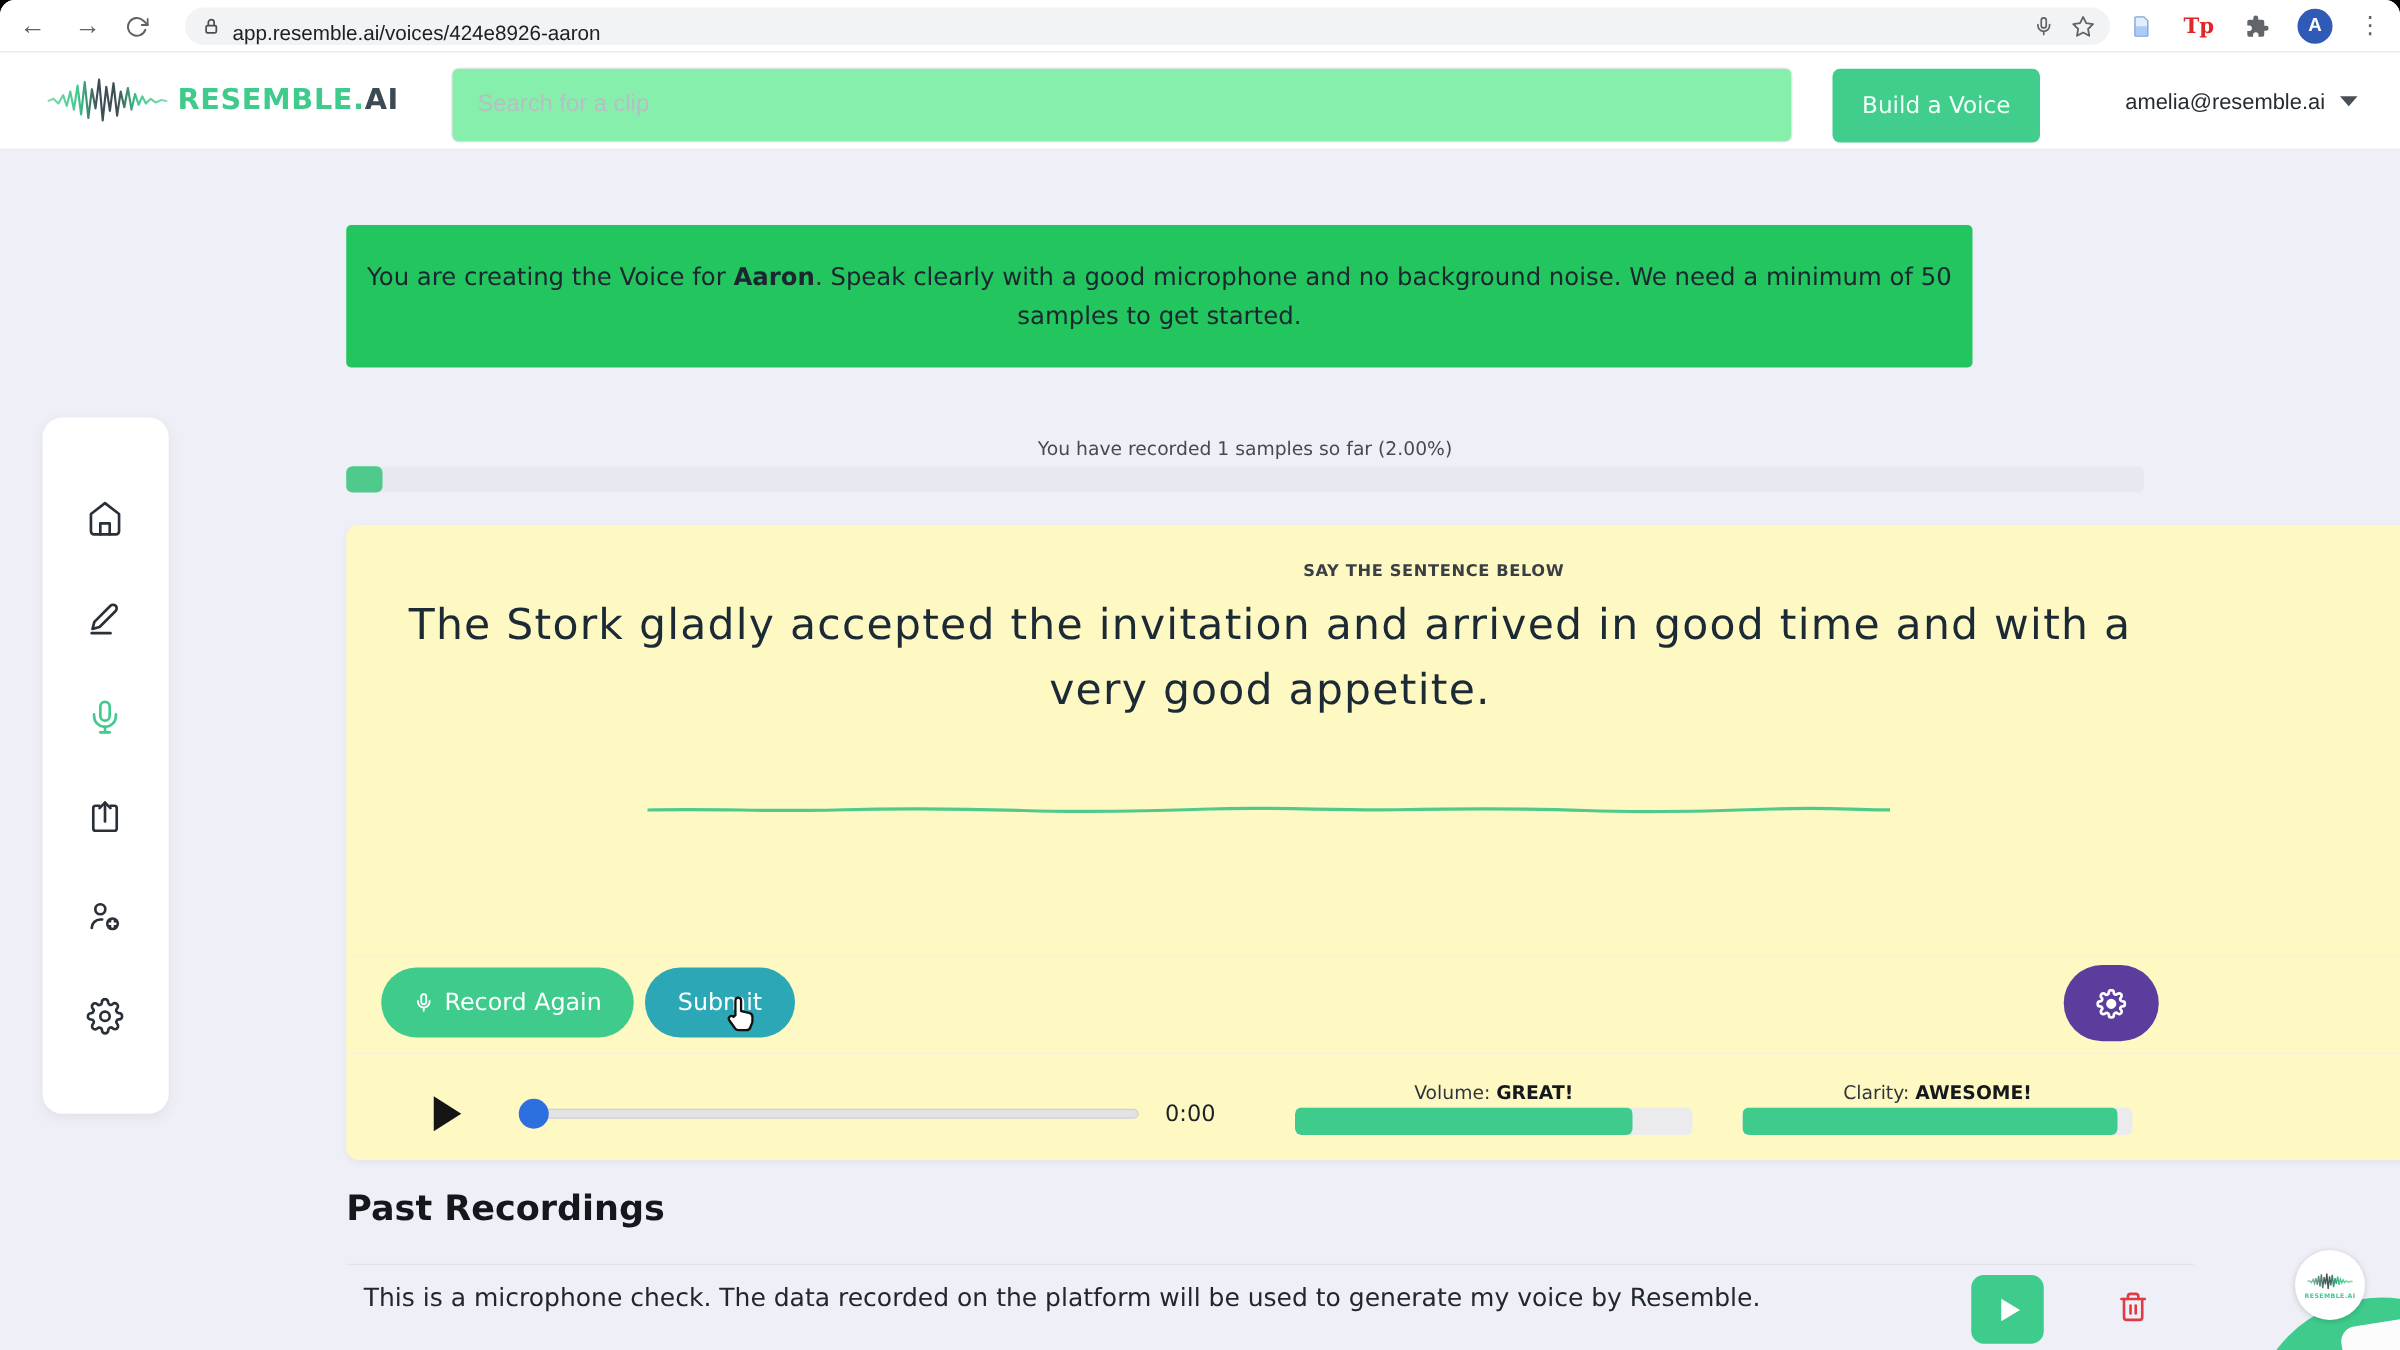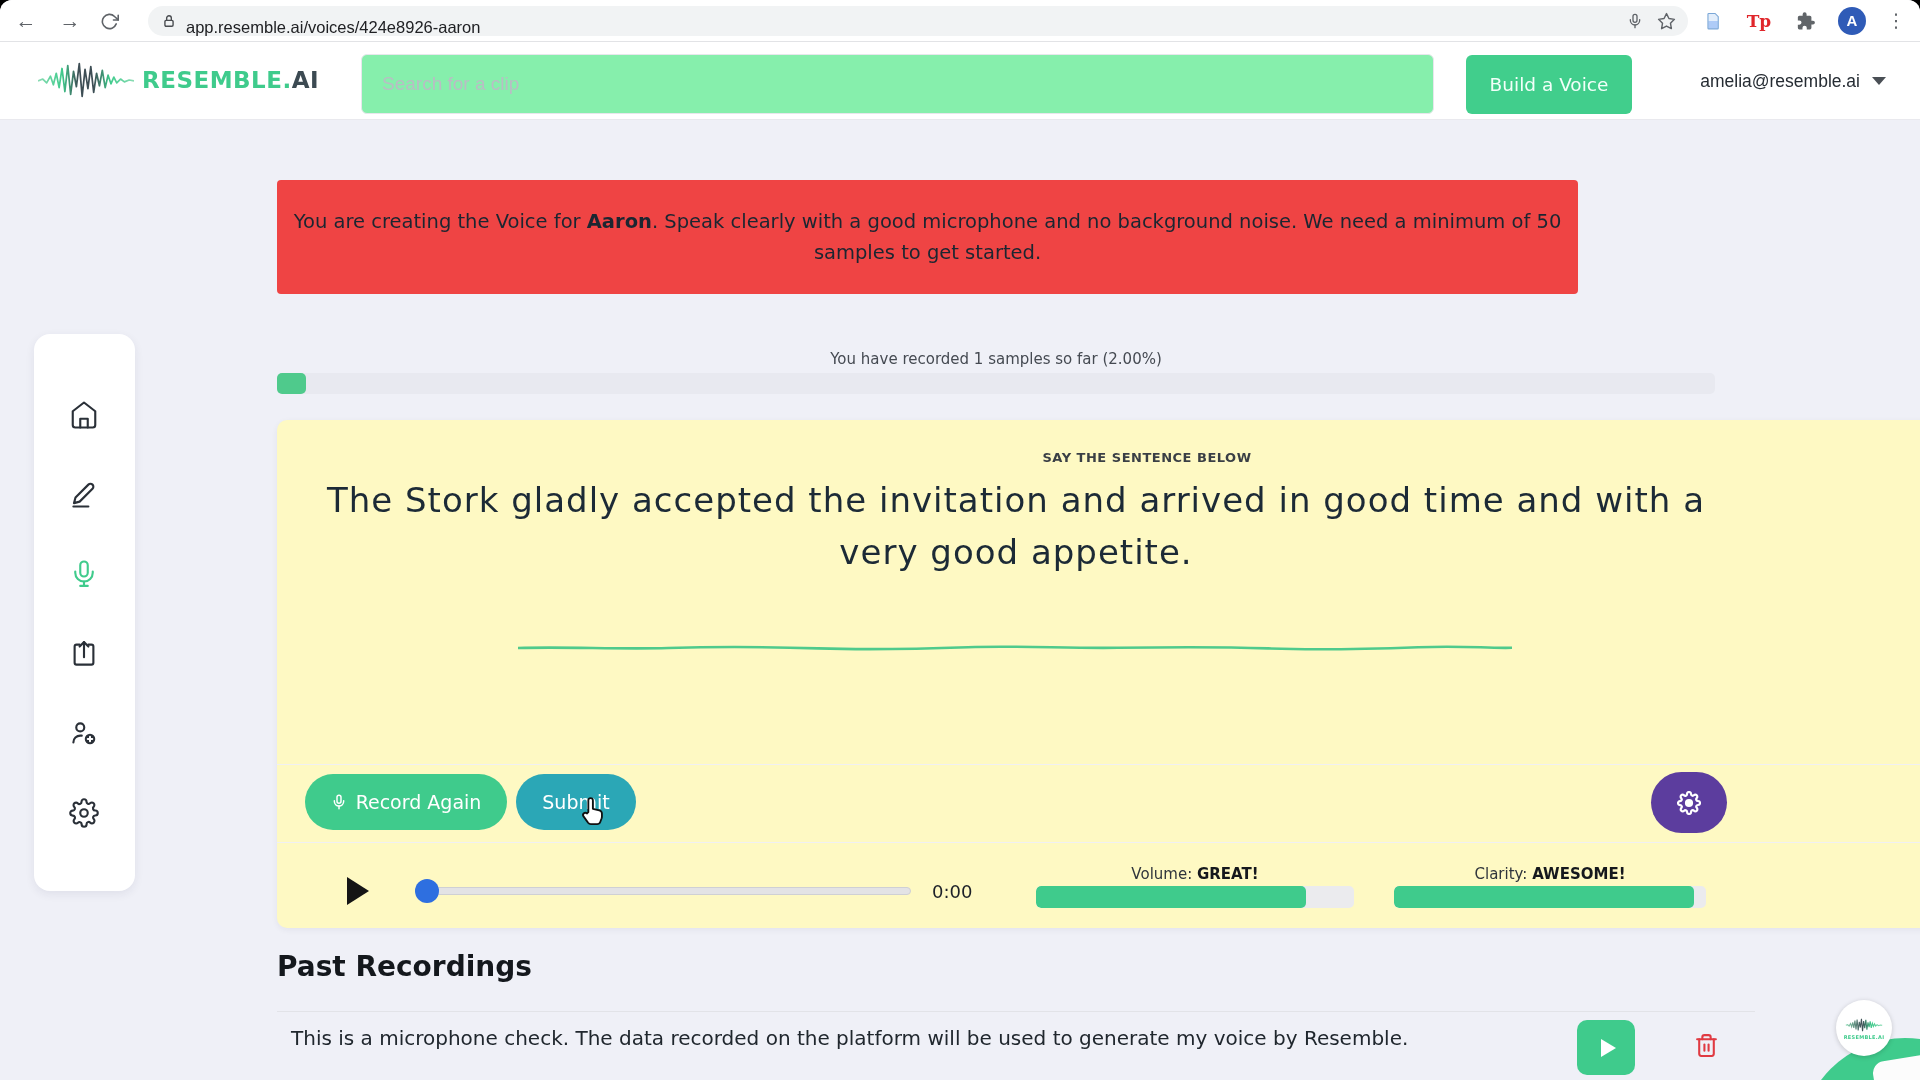--- a/index.html
+++ b/index.html
@@ -28,21 +28,21 @@
   .searchwrap { position:absolute; left:361px; top:12px; width:1073px; height:60px; border:1px solid #e7e7ec; border-radius:6px; background:#86efac; display:flex; }
   .searchwrap input { flex:1; border:none; outline:none; padding-left:20px; font-size:19px; color:#333; font-family:"Liberation Sans", sans-serif; background:transparent; }
   .searchwrap input::placeholder { color:#b9bdc4; }
   .proj-select { width:190px; background:#f0f0f3; border-left:1px solid #e6e6ea; border-radius:0 5px 5px 0; display:flex; align-items:center; justify-content:space-between; padding:0 20px 0 24px; cursor:pointer; }
   .proj-select span { font-size:18px; color:#333b43; }
   .build-btn { position:absolute; left:1466px; top:13px; width:166px; height:59px; background:#41CE8C; border:none; border-radius:6px; color:#f2fff9; font-size:18.5px; font-family:"DejaVu Sans", sans-serif; cursor:pointer; }
   .account { position:absolute; left:1640px; top:0; height:78px; display:flex; align-items:center; cursor:pointer;justify-content:center; }
   .account .email { width:220px; text-align:right; font-size:17.5px; color:#262c33; }
   .caret { width:0; height:0; border-left:7px solid transparent; border-right:7px solid transparent; border-top:8px solid #4a4f55; margin-left:12px; }
   
-  .banner { position:absolute; left:277px; top:180px; width:1301px; height:114px; background:#ef4444; border-radius:4px; display:flex; align-items:center; justify-content:flex-start; }
+  .banner { position:absolute; left:277px; top:180px; width:1301px; height:114px; background:#22c55e; border-radius:4px; display:flex; align-items:center; justify-content:flex-start; }
   .banner p { max-width:1420px; text-align:center; font-family:"DejaVu Sans", sans-serif; font-size:19.5px; line-height:31px; color:#1B2631; }
   
   .prog-label { position:absolute; left:277px; top:350px; width:1438px; text-align:center; font-size:15px; color:#454a52; font-family:"DejaVu Sans", sans-serif; }
   .prog-track { position:absolute; left:277px; top:373px; width:1438px; height:21px; background:#E8E9F0; border-radius:5px; }
   .prog-fill { height:100%; min-width:28px; background:#4FCA8C; border-radius:5px; }
   
   .card { position:absolute; left:277px; top:420px; width:1740px; height:508px; background:#fef9c3; border-radius:10px; box-shadow:0 2px 6px rgba(30,30,60,.06); }
   .say { position:absolute; top:30px; left:0; width:100%; text-align:center; font-family:"DejaVu Sans", sans-serif; font-weight:bold; font-size:13px; letter-spacing:0.5px; color:#3a3f45; }
   .sentence { position:absolute; top:54px; left:49px; width:1380px; text-align:center; font-family:"DejaVu Sans", sans-serif; font-size:34px; line-height:52px; letter-spacing:1px; color:#1C2A36; }
   .waveline { position:absolute; left:241px; top:221px; }

